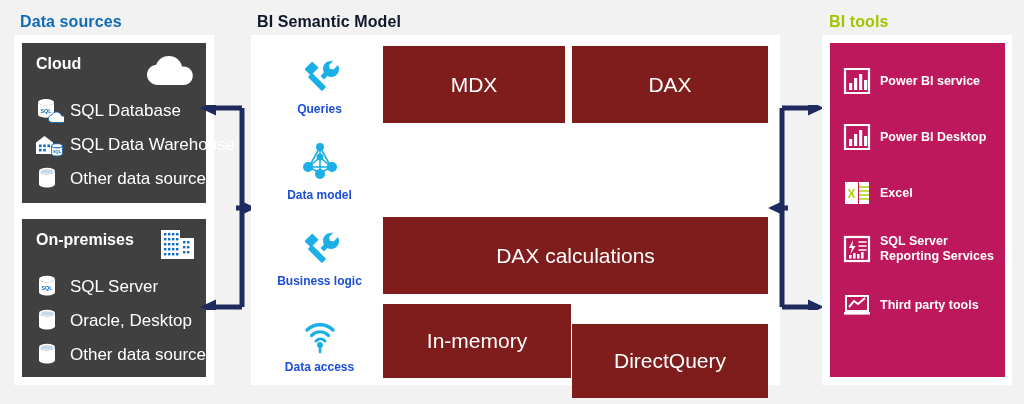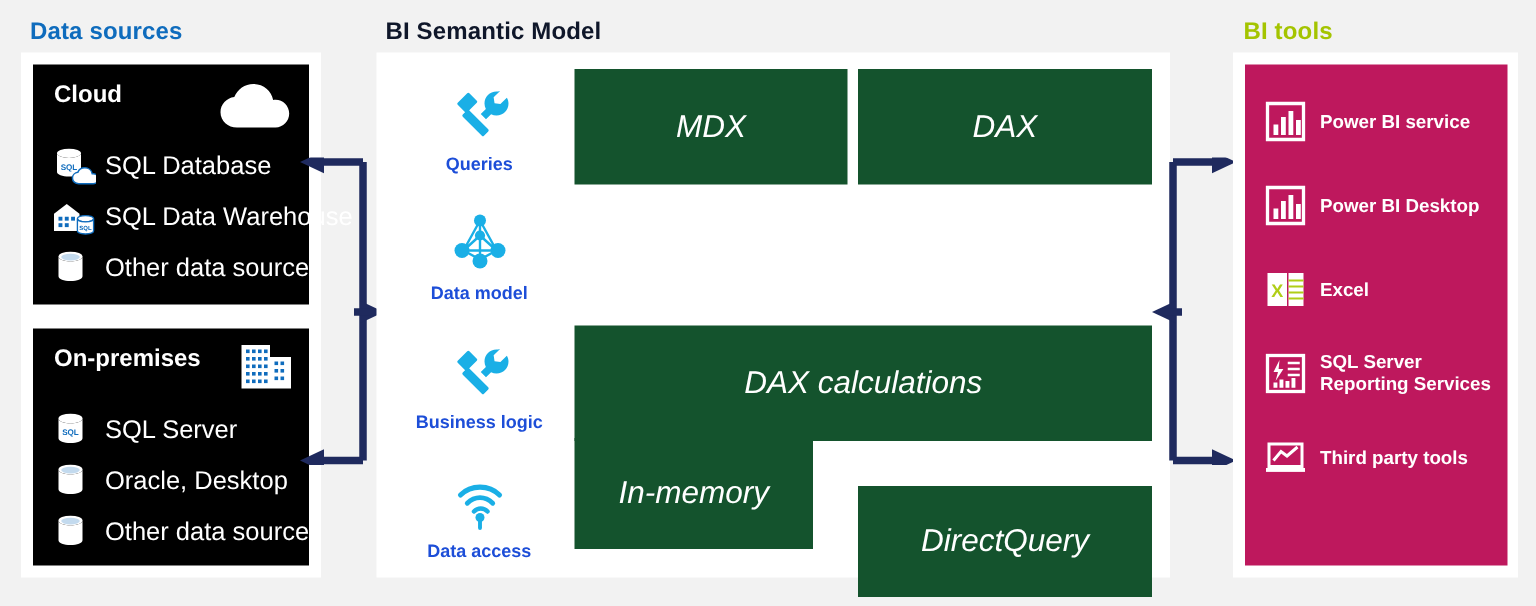--- a/index.html
+++ b/index.html
@@ -27,21 +27,21 @@
 
   
   .panel{position:absolute;background:#ffffff;}
   #panel-data-sources{left:14px;top:35px;width:200px;height:350px;}
   #panel-bi-semantic{left:251px;top:35px;width:529px;height:350px;}
   #panel-bi-tools{left:822px;top:35px;width:190px;height:350px;}
 
   
   .blue-card{
     position:absolute;
-    background:#000000;
+    background:#404040;
     color:#ffffff;
     text-decoration:underline;
   }
   #card-cloud{left:22px;top:43px;width:184px;height:160px;}
   #card-onprem{left:22px;top:219px;width:184px;height:158px;}
 
   .card-head{
     position:absolute;
     left:14px;top:12px;
     font-size:16px;font-weight:bold;
@@ -85,33 +85,32 @@
     white-space:nowrap;
   }
   #rail-queries{top:12px;}
   #rail-datamodel{top:98px;}
   #rail-businesslogic{top:184px;}
   #rail-dataaccess{top:270px;}
 
   
   .cyan-box{
     position:absolute;
-    background:#14532d;
+    background:#7f1d1d;
     color:#ffffff;
     display:flex;align-items:center;justify-content:center;
     font-size:21px;
     font-family:"Liberation Sans", sans-serif;
     font-weight:400;
-    font-style:italic;
   }
   #box-mdx       {left:383px;top:46px; width:182px;height:77px;}
   #box-dax       {left:572px;top:46px; width:196px;height:77px;}
   #box-tabular   {left:383px;top:132px;width:385px;height:76px;}
   #box-daxcalc   {left:383px;top:217px;width:385px;height:77px;}
-  #box-inmemory  {left:383px;top:292px;width:159px;height:74px;text-align:right;}
+  #box-inmemory  {left:383px;top:304px;width:188px;height:74px;text-align:right;}
   #box-directq   {left:572px;top:304px;width:196px;height:74px;margin-top:20px;}
 
   
   #card-bitools{
     position:absolute;
     left:830px;top:43px;width:175px;height:334px;
     background:#be185d;
   }
   .tool-list{position:absolute;left:12px;top:22px;right:6px;}
   .tool-row{

